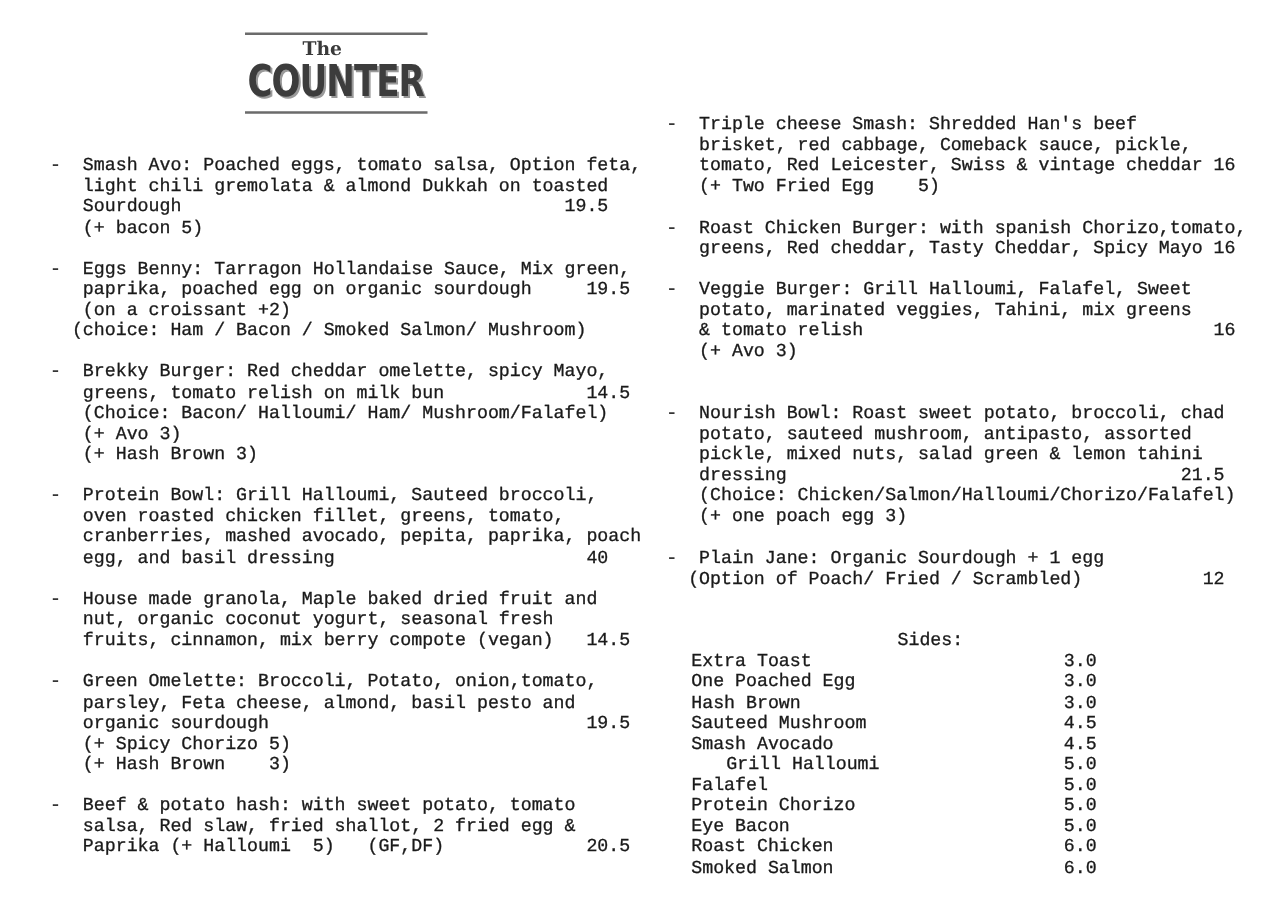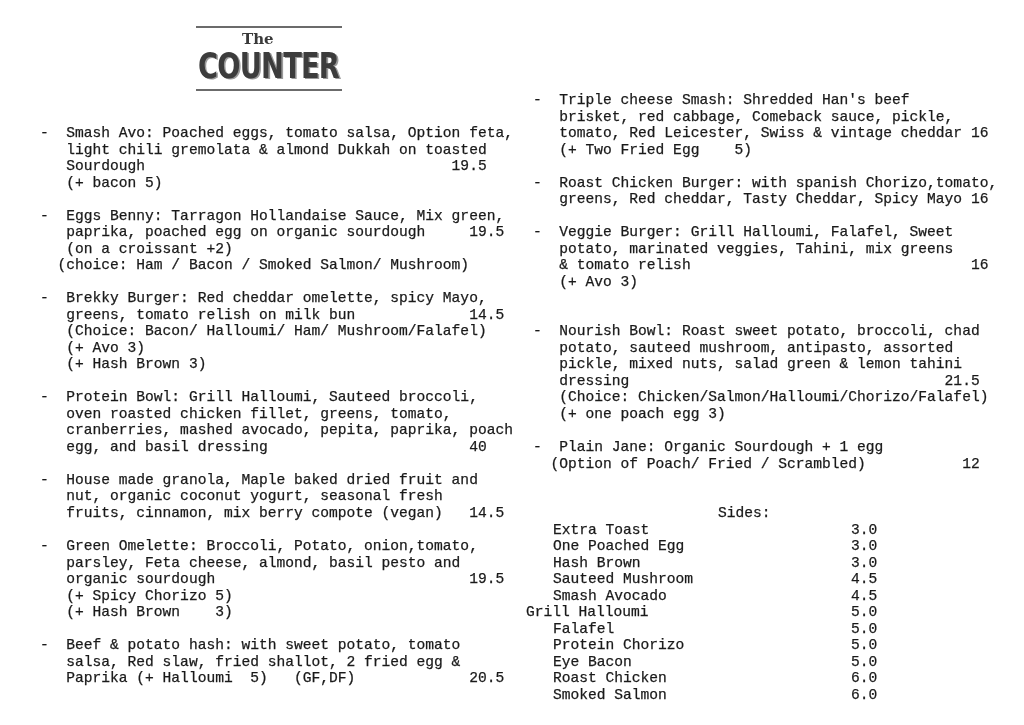--- a/index.html
+++ b/index.html
@@ -116,21 +116,21 @@
       </div>
       <div>
         <div class="ln" style="left:553px;top:571px">Sauteed Mushroom</div>
         <div class="ln" style="left:851px;top:571px">4.5</div>
       </div>
       <div>
         <div class="ln" style="left:553px;top:588px">Smash Avocado</div>
         <div class="ln" style="left:851px;top:588px">4.5</div>
       </div>
       <div>
-        <div class="ln" style="left:526px;top:604px">Grill Halloumi</div>
+        <div class="ln" style="left:581px;top:604px">Grill Halloumi</div>
         <div class="ln" style="left:851px;top:604px">5.0</div>
       </div>
       <div>
         <div class="ln" style="left:553px;top:621px">Falafel</div>
         <div class="ln" style="left:851px;top:621px">5.0</div>
       </div>
       <div>
         <div class="ln" style="left:553px;top:637px">Protein Chorizo</div>
         <div class="ln" style="left:851px;top:637px">5.0</div>
       </div>

